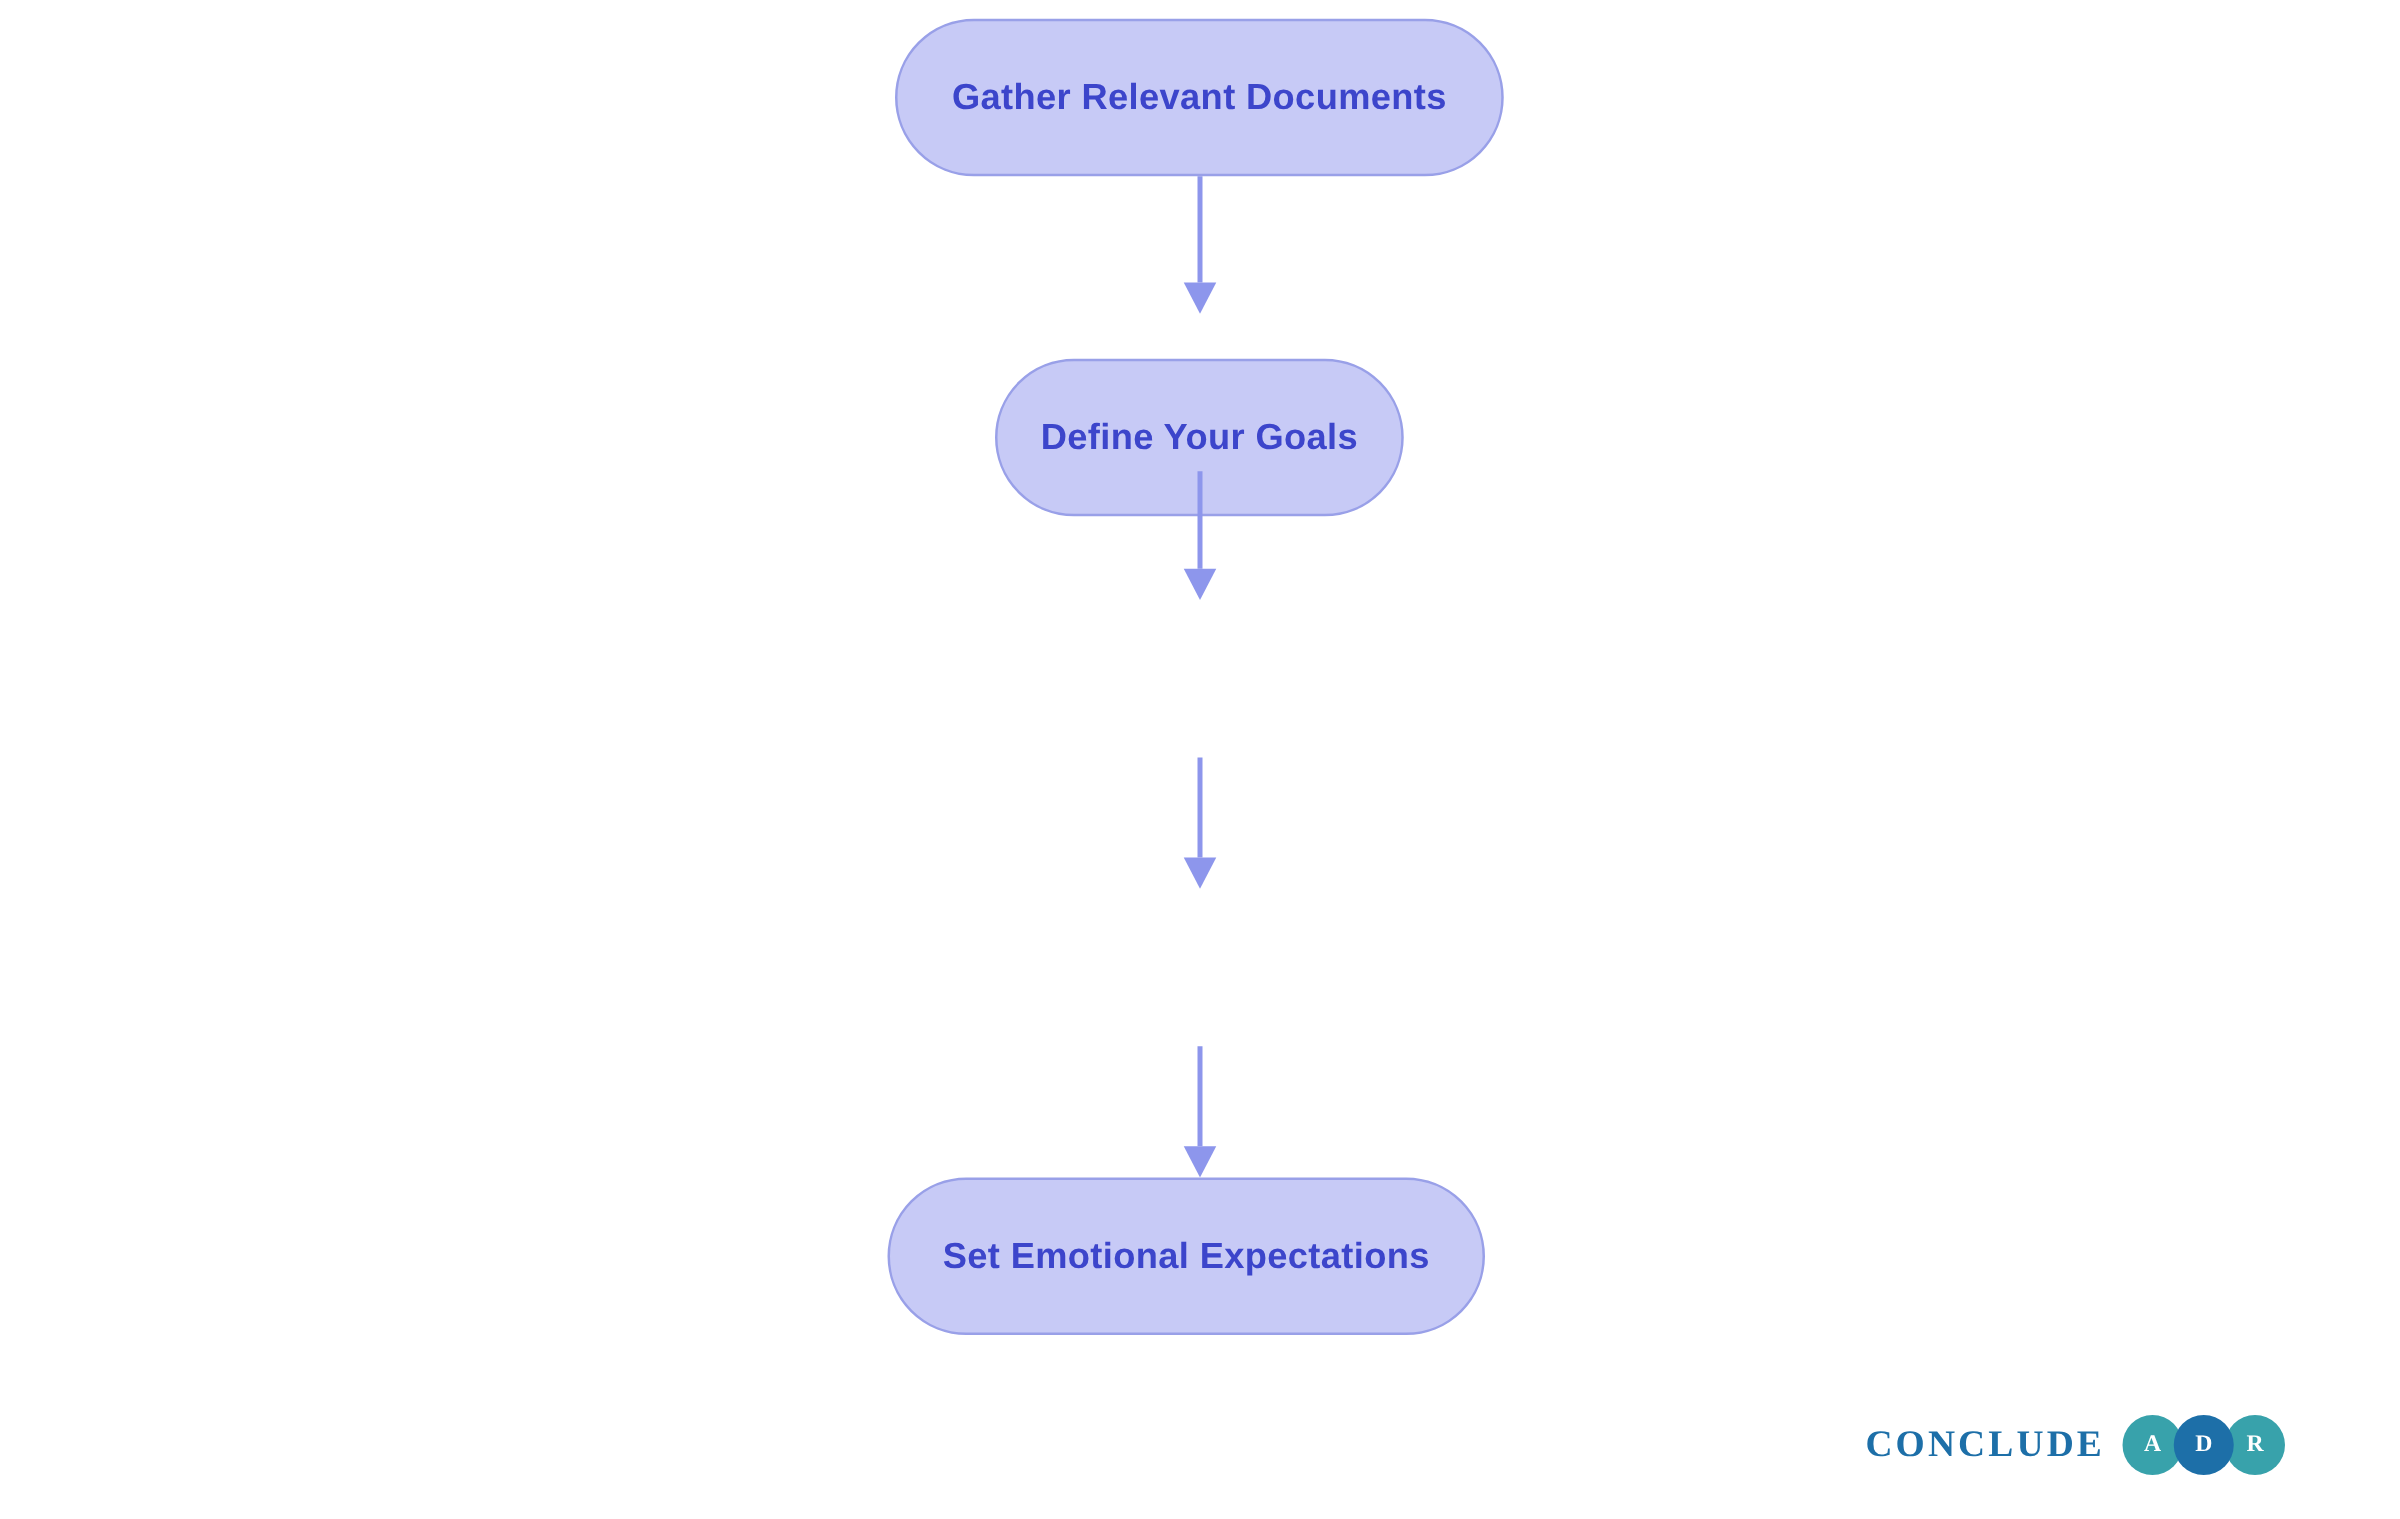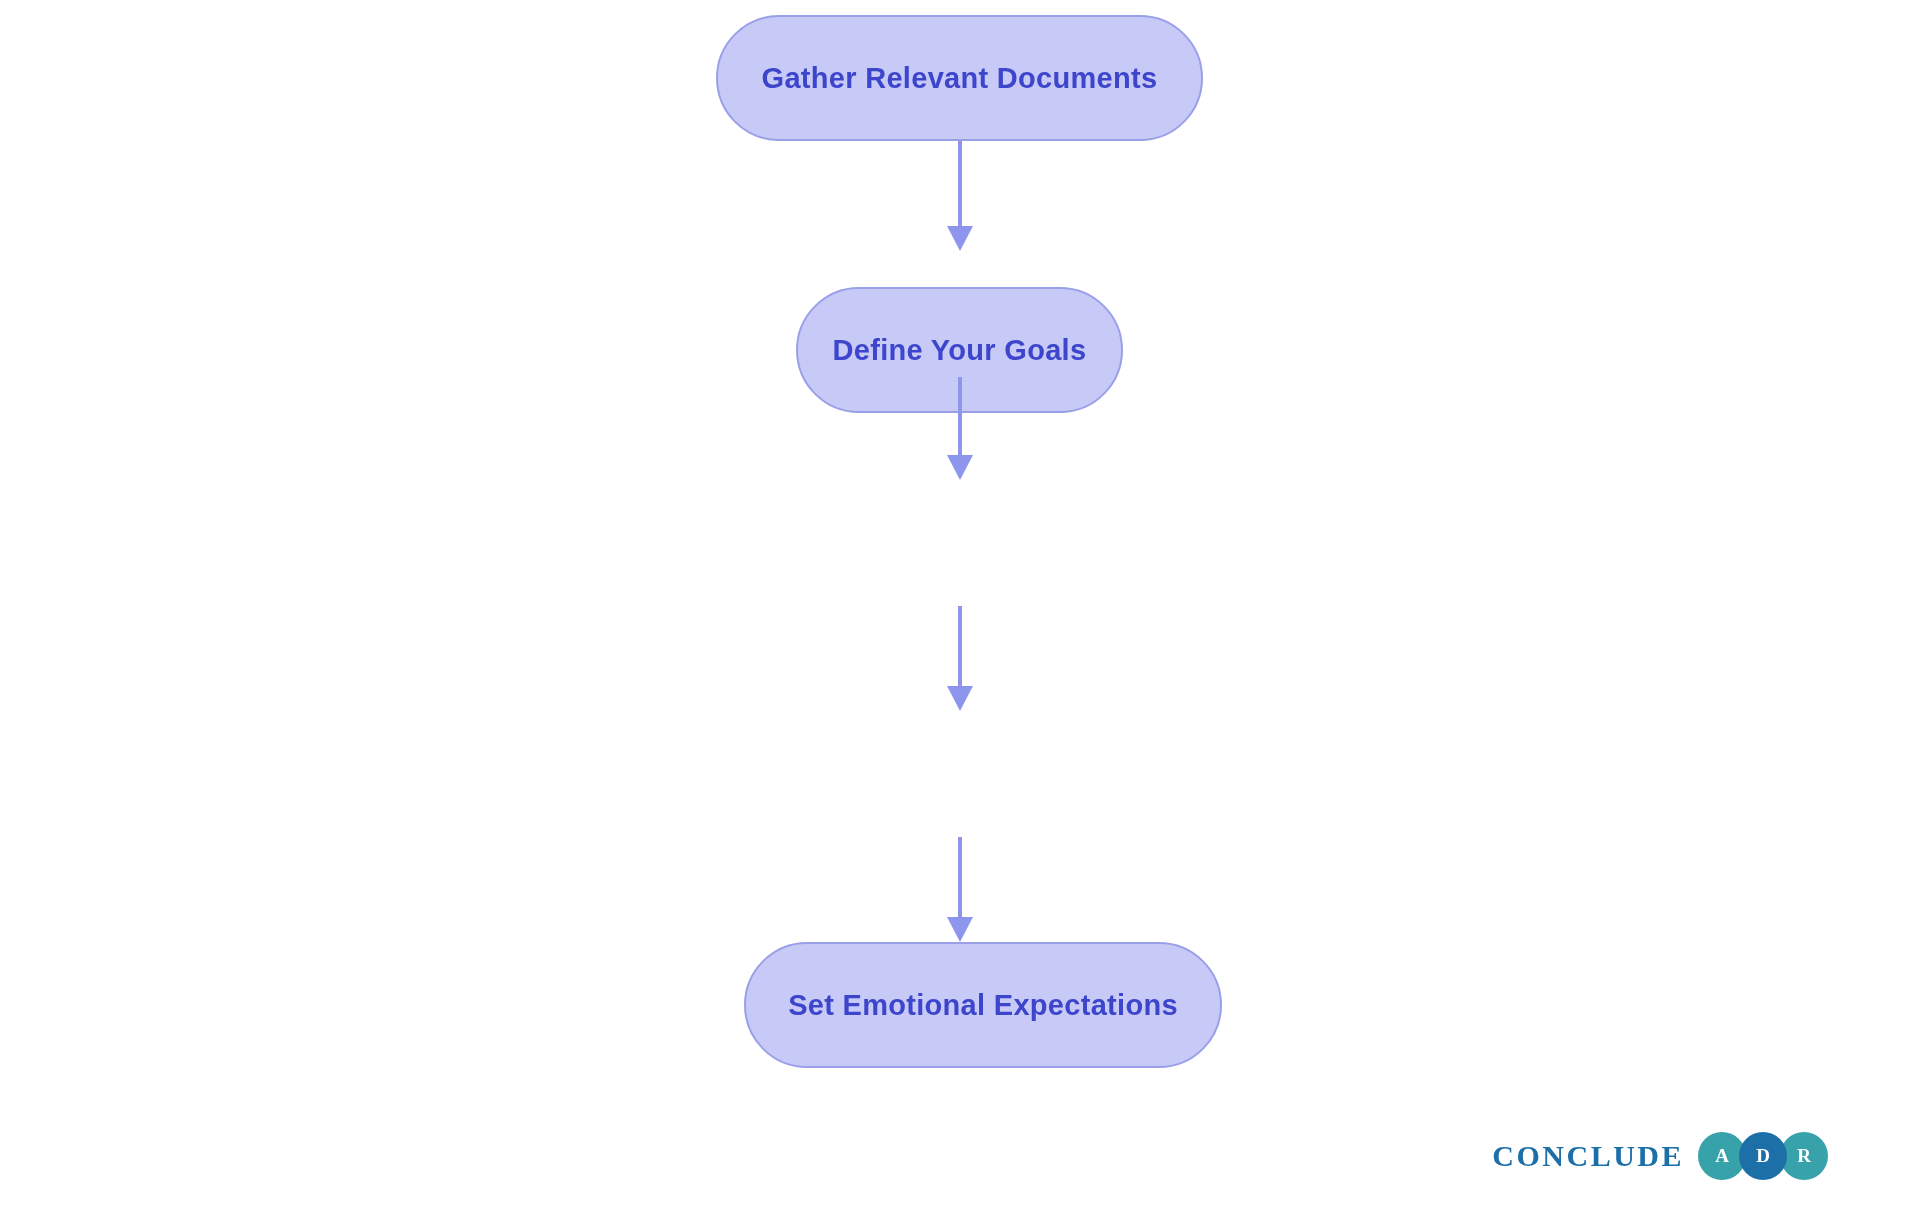--- a/index.html
+++ b/index.html
@@ -36,21 +36,21 @@
     color: var(--node-text);
     font-size: 29px;
     letter-spacing: 0.3px;
     white-space: nowrap;
     font-weight: bold;
   }
   .node-1 { left: 716px; top: 15px;  width: 487px; }
   .node-2 { left: 796px; top: 251px; width: 327px; margin-top: 36px; }
   .node-3 { left: 743px; top: 480px; width: 433px; }
   .node-4 { left: 677px; top: 711px; width: 566px; }
-  .node-5 { left: 744px; top: 942px; width: 478px; }
+  .node-5 { left: 710px; top: 942px; width: 478px; }
   .arrow {
     position: absolute;
     left: 947px;           
     width: 26px;
     display: flex;
     flex-direction: column;
     align-items: center;
   }
   .arrow-1 { top: 141px; height: 110px; }
   .arrow-2 { top: 377px; height: 103px; }

